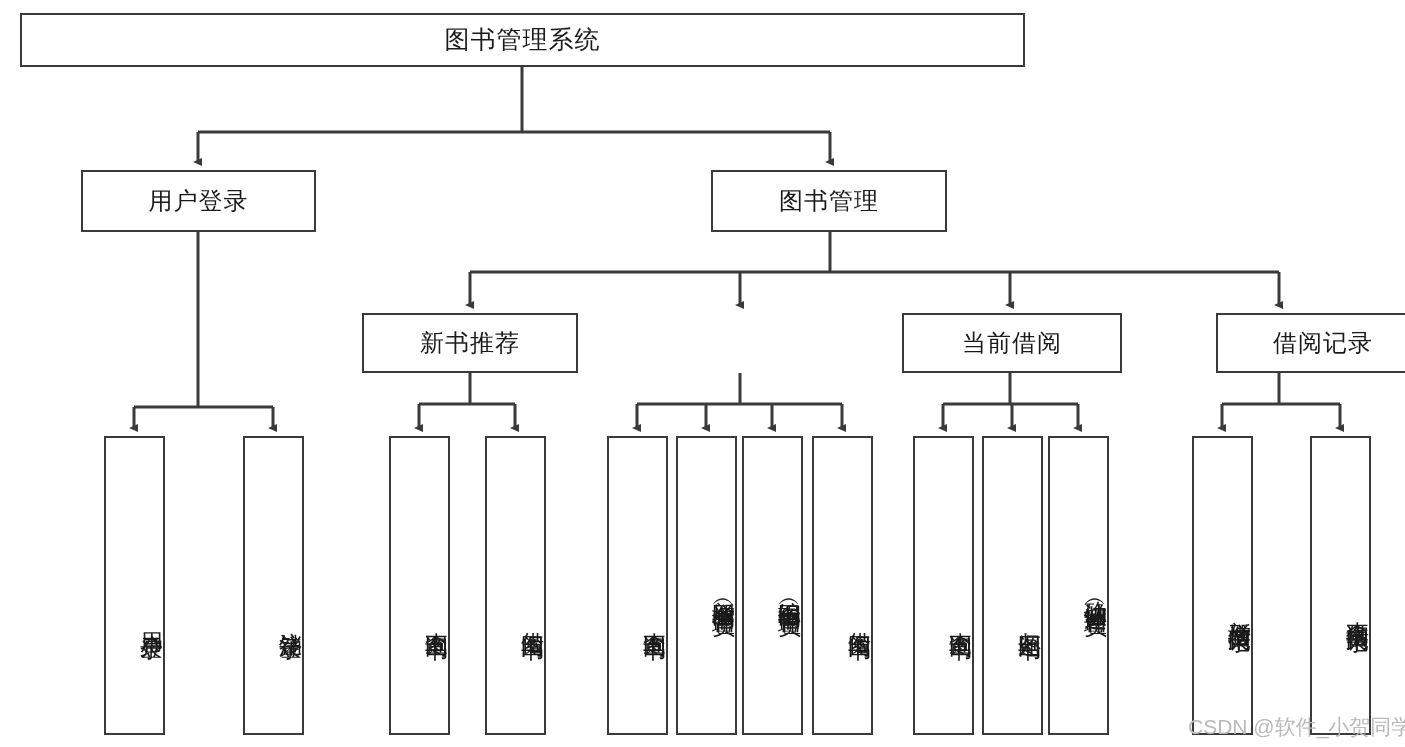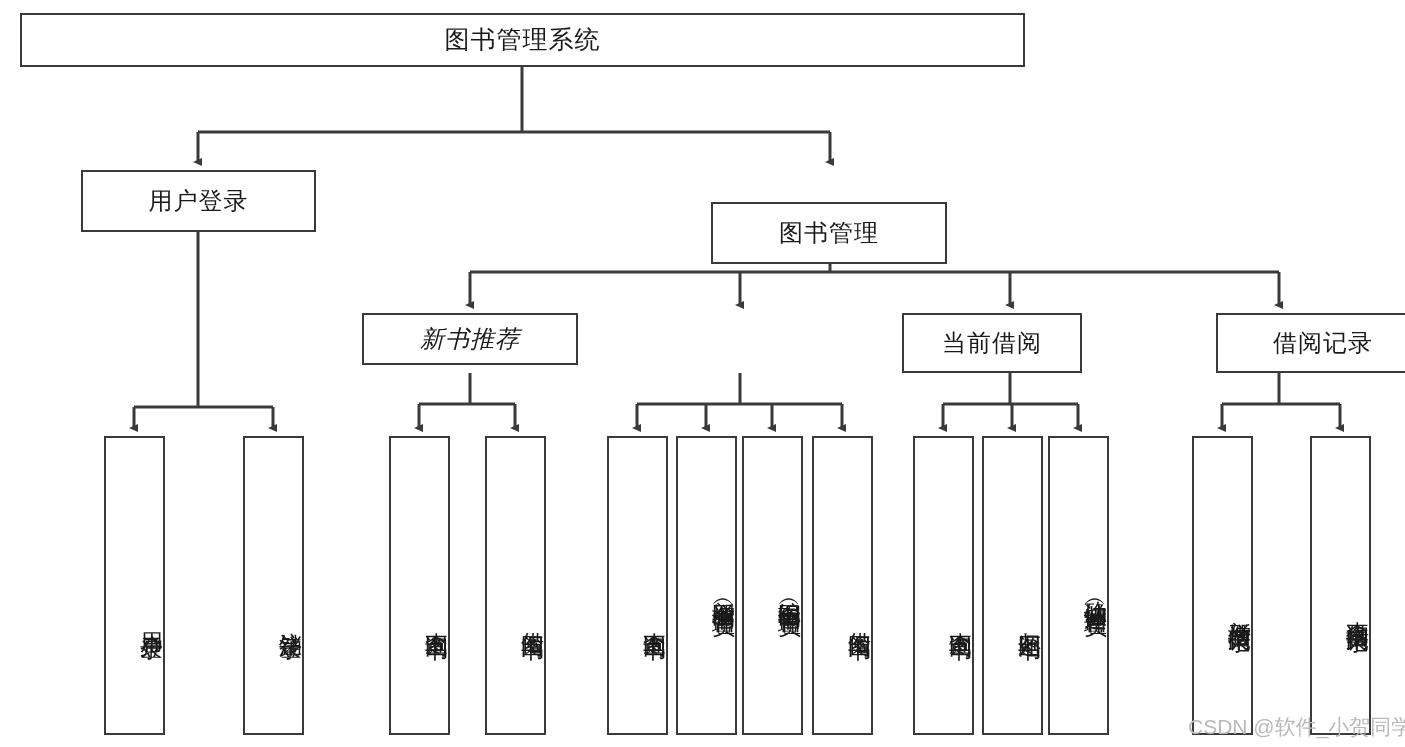--- a/index.html
+++ b/index.html
@@ -135,28 +135,28 @@
     </g>
   </svg>
 
   <div class="node h root" style="left:20px; top:13px; width:1005px; height:54px;">
     <span>图书管理系统</span>
   </div>
 
   <div class="node h" style="left:81px; top:170px; width:235px; height:62px;">
     <span>用户登录</span>
   </div>
-  <div class="node h" style="left:711px; top:170px; width:236px; height:62px;margin-top:32px;">
+  <div class="node h" style="left:711px; top:170px; width:236px; height:62px;">
     <span>图书管理</span>
   </div>
 
-  <div class="node h" style="left:362px; top:313px; width:216px; height:52px;font-style:italic;">
+  <div class="node h" style="left:362px; top:313px; width:216px; height:60px;">
     <span>新书推荐</span>
   </div>
-  <div class="node h" style="left:902px; top:313px; width:180px; height:60px;">
+  <div class="node h" style="left:902px; top:313px; width:220px; height:60px;">
     <span>当前借阅</span>
   </div>
   <div class="node h" style="left:1172px; top:313px; width:214px; height:60px;margin-left:44px;">
     <span>借阅记录</span>
   </div>
 
   <div class="node leaf short" style="left:104px; top:436px; width:61px; height:299px;">
     <span class="leaf-text">用户登录</span>
   </div>
   <div class="node leaf short" style="left:243px; top:436px; width:61px; height:299px;">

